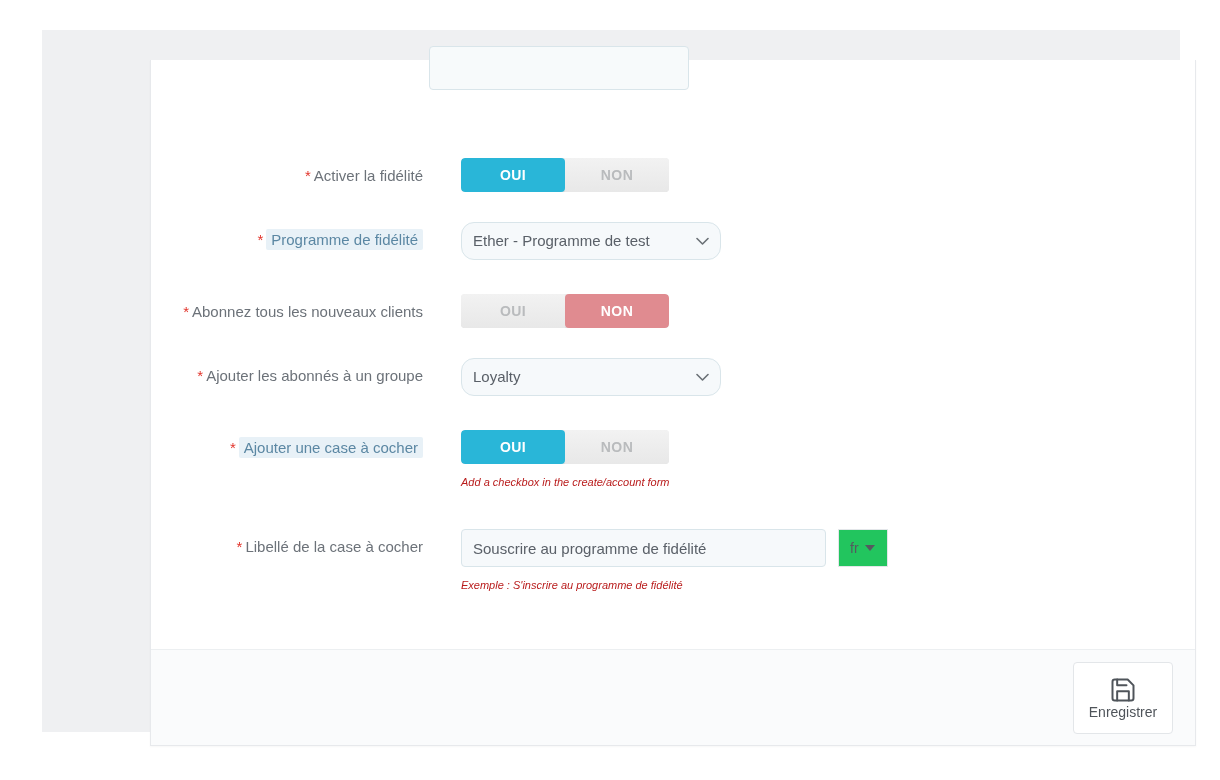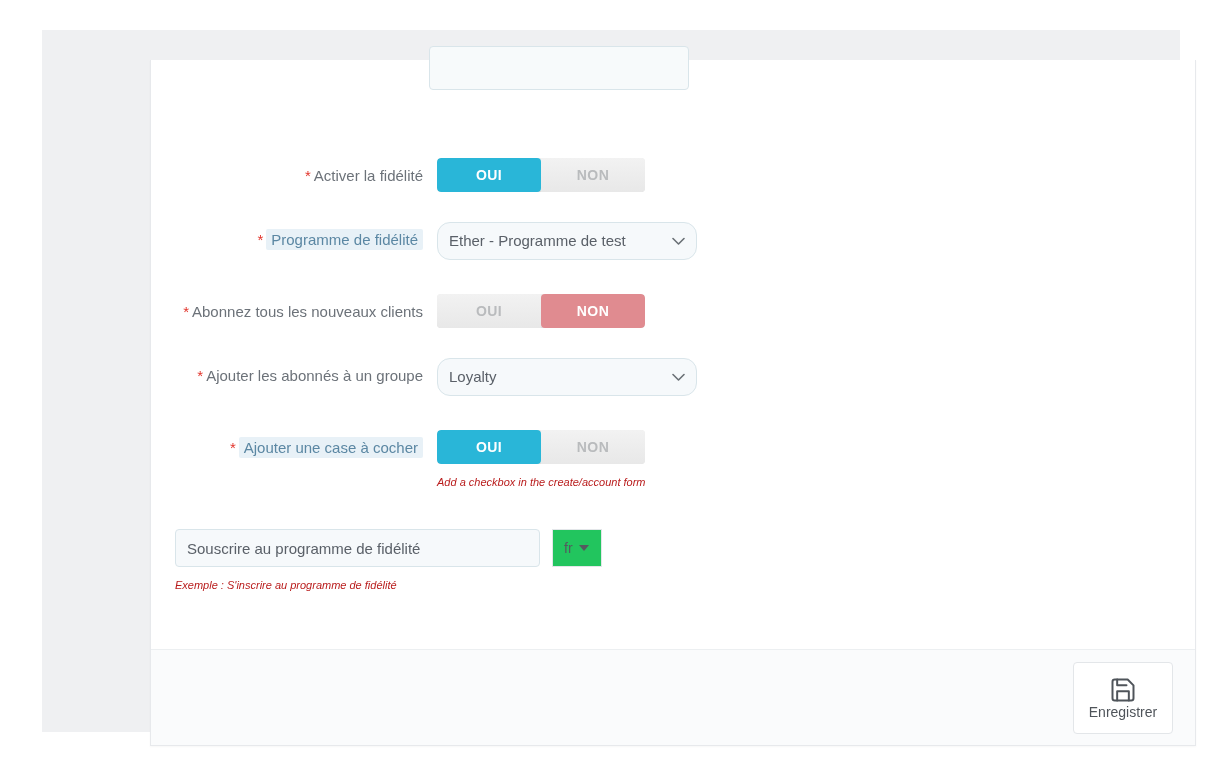--- a/index.html
+++ b/index.html
@@ -87,20 +87,21 @@
     right: 0;
     bottom: 96px;
     padding: 26px 24px 0 24px;
     box-sizing: border-box;
   }
 
   .form-row {
     display: flex;
     align-items: flex-start;
     margin-bottom: 18px;
+    gap: 24px;
   }
 
   .form-label {
     width: 262px;
     min-width: 262px;
     text-align: right;
     padding-right: 14px;
     box-sizing: border-box;
     font-size: 15px;
     color: #6c7279;
@@ -358,20 +359,23 @@
           <div class="form-control">
             <div class="switch">
               <div class="opt on-yes">OUI</div>
               <div class="opt">NON</div>
             </div>
             <div class="help-text">Add a checkbox in the create/account form</div>
           </div>
         </div>
 
         <div class="form-row">
+          <div class="form-label">
+            <span class="req">*</span><span>Libellé de la case à cocher</span>
+          </div>
           <div class="form-control">
             <div class="input-group">
               <input class="text-input" type="text" value="Souscrire au programme de fidélité" style="">
               <button class="lang-btn">
                 <span>fr</span>
                 <span class="caret"></span>
               </button>
             </div>
             <div class="help-text">Exemple : S'inscrire au programme de fidélité</div>
           </div>

